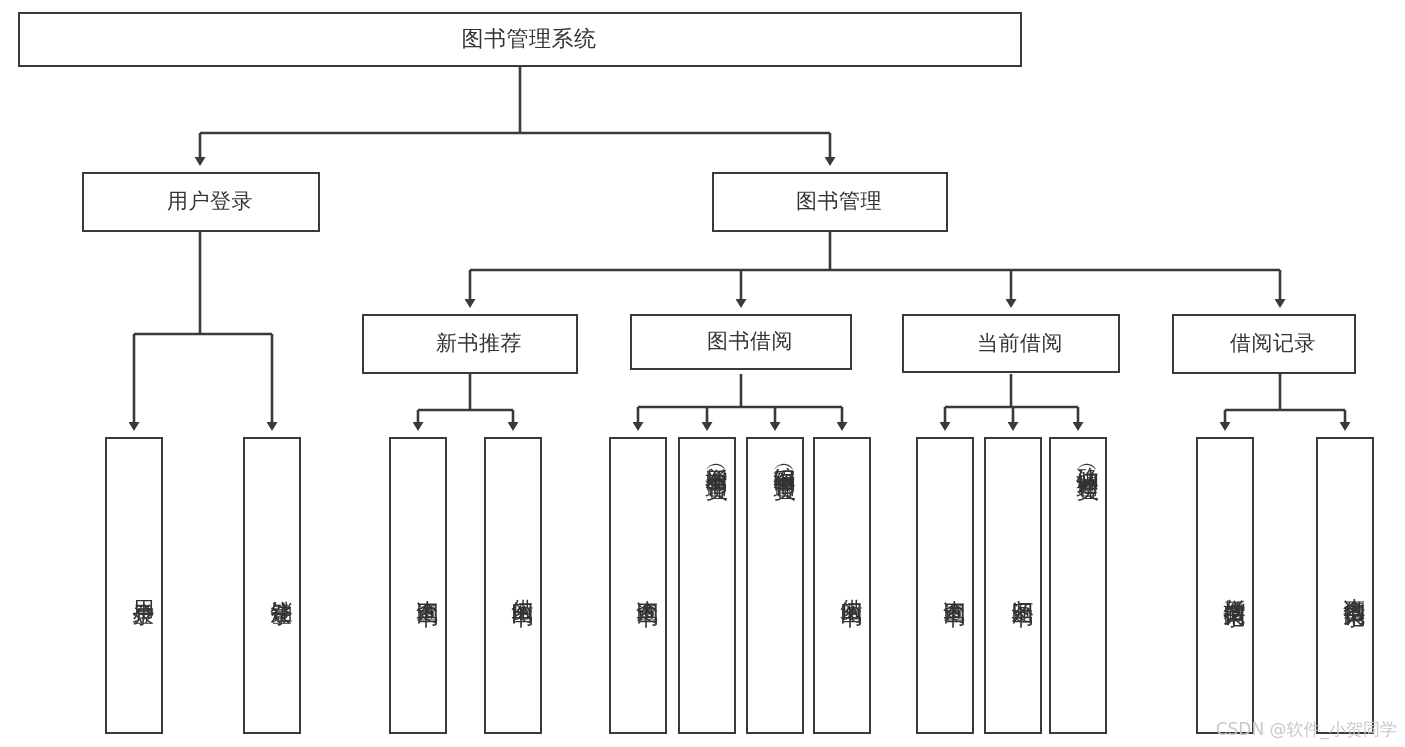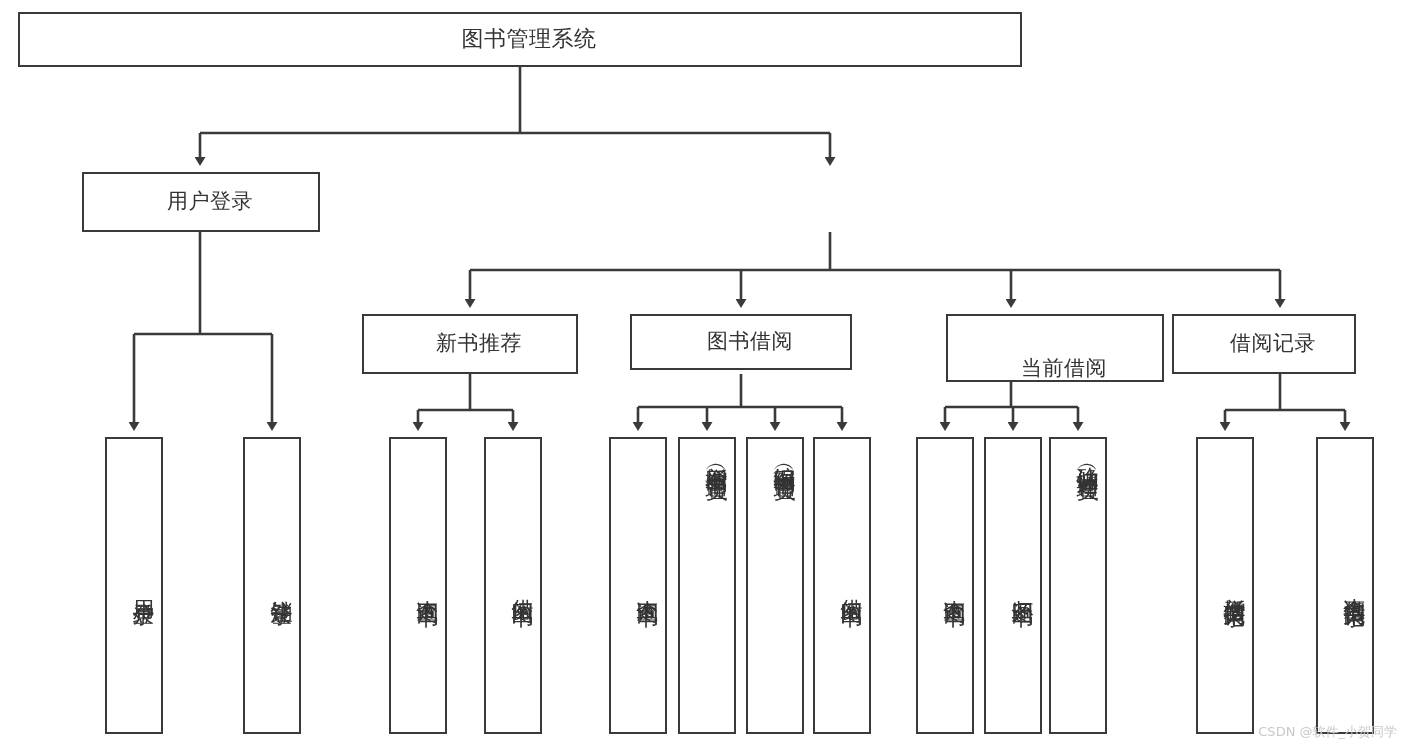--- a/index.html
+++ b/index.html
@@ -65,21 +65,21 @@
     margin: 0 auto;
   }
   .node.vert.mid {
     align-items: center;
     padding-top: 0;
   }
   .watermark {
     position: absolute;
     right: 8px;
     bottom: 6px;
-    font-size: 13px;
+    font-size: 17px;
     color: #c9c9c9;
     white-space: nowrap;
     z-index: 5;
     font-family: "DejaVu Sans", "Liberation Sans", sans-serif;
   }
 </style>
 </head>
 <body>
 
 <div id="canvas">
@@ -134,28 +134,31 @@
     </g>
   </svg>
 
   <div class="node root horiz" style="left:18px; top:12px; width:1004px; height:55px;">
     <span class="label">图书管理系统</span>
   </div>
 
   <div class="node horiz" style="left:82px; top:172px; width:238px; height:60px;">
     <span class="label">用户登录</span>
   </div>
+  <div class="node horiz" style="left:712px; top:172px; width:236px; height:60px;">
+    <span class="label">图书管理</span>
+  </div>
 
   <div class="node horiz" style="left:362px; top:314px; width:216px; height:60px;align-items:center;">
     <span class="label">新书推荐</span>
   </div>
   <div class="node horiz" style="left:630px; top:314px; width:222px; height:56px;">
     <span class="label">图书借阅</span>
   </div>
-  <div class="node horiz" style="left:946px; top:314px; width:218px; height:68px;align-items:flex-end;">
+  <div class="node horiz" style="left:902px; top:314px; width:218px; height:59px;">
     <span class="label">当前借阅</span>
   </div>
   <div class="node horiz" style="left:1172px; top:314px; width:184px; height:60px;">
     <span class="label">借阅记录</span>
   </div>
 
   <div class="node vert mid" style="left:105px; top:437px; width:58px; height:297px;">
     <span class="label">用户登录</span>
   </div>
   <div class="node vert mid" style="left:243px; top:437px; width:58px; height:297px;">

